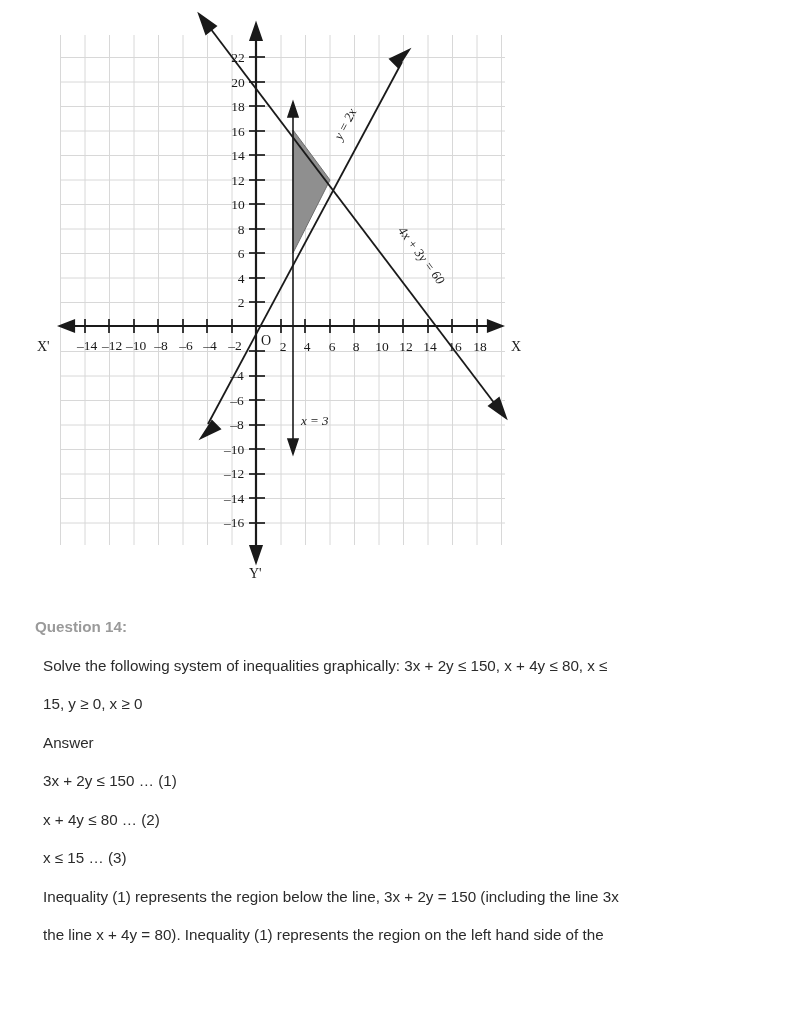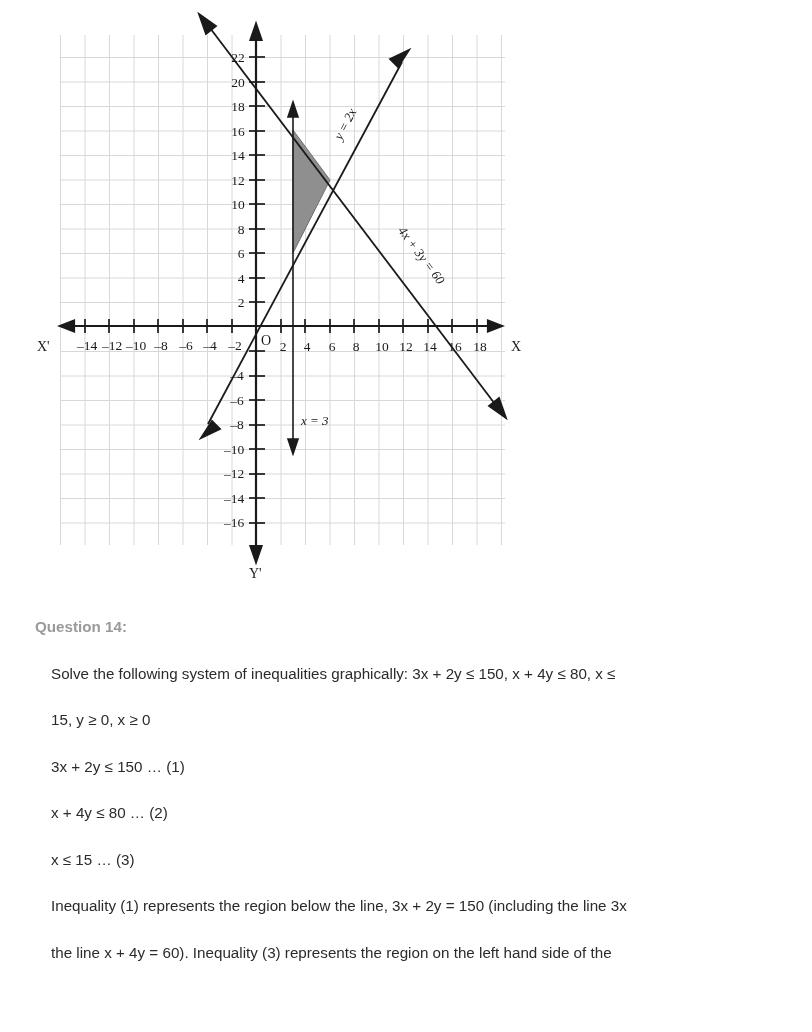--- a/index.html
+++ b/index.html
@@ -40,21 +40,21 @@
     line-height: 30.5px;
   }
   .q-head {
     color: #9a9a9a;
     font-size: 15.2px;
     line-height: 30.5px;
     margin: 0 0 0 0;
     font-weight: bold;
   }
   .p-line {
-    margin: 16px;
+    margin: 8px;
     font-size: 15.2px;
     line-height: 30.5px;
     color: #2b2b2b;
   }
 </style>
 </head>
 <body>
 
 <div id="figure-panel">
   <svg id="graph-svg" width="812" height="600" viewBox="0 0 812 600">
@@ -226,18 +226,19 @@
       <text x="0" y="0" transform="translate(418,258) rotate(53)" text-anchor="middle">4x + 3y = 60</text>
       <text x="301" y="425">x = 3</text>
     </g>
   </svg>
 </div>
 
 <div id="answer-text">
   <div class="q-head">Question 14:</div>
   <div class="p-line">Solve the following system of inequalities graphically: 3x + 2y ≤ 150, x + 4y ≤ 80, x ≤</div>
   <div class="p-line">15, y ≥ 0, x ≥ 0</div>
+  <div class="p-line">Answer</div>
   <div class="p-line">3x + 2y ≤ 150 … (1)</div>
   <div class="p-line">x + 4y ≤ 80 … (2)</div>
   <div class="p-line">x ≤ 15 … (3)</div>
   <div class="p-line">Inequality (1) represents the region below the line, 3x + 2y = 150 (including the line 3x</div>
-  <div class="p-line">the line x + 4y = 60). Inequality (3) represents the region on the left hand side of the</div>
+  <div class="p-line">the line x + 4y = 80). Inequality (1) represents the region on the left hand side of the</div>
 </div>
 
 </body></html>

